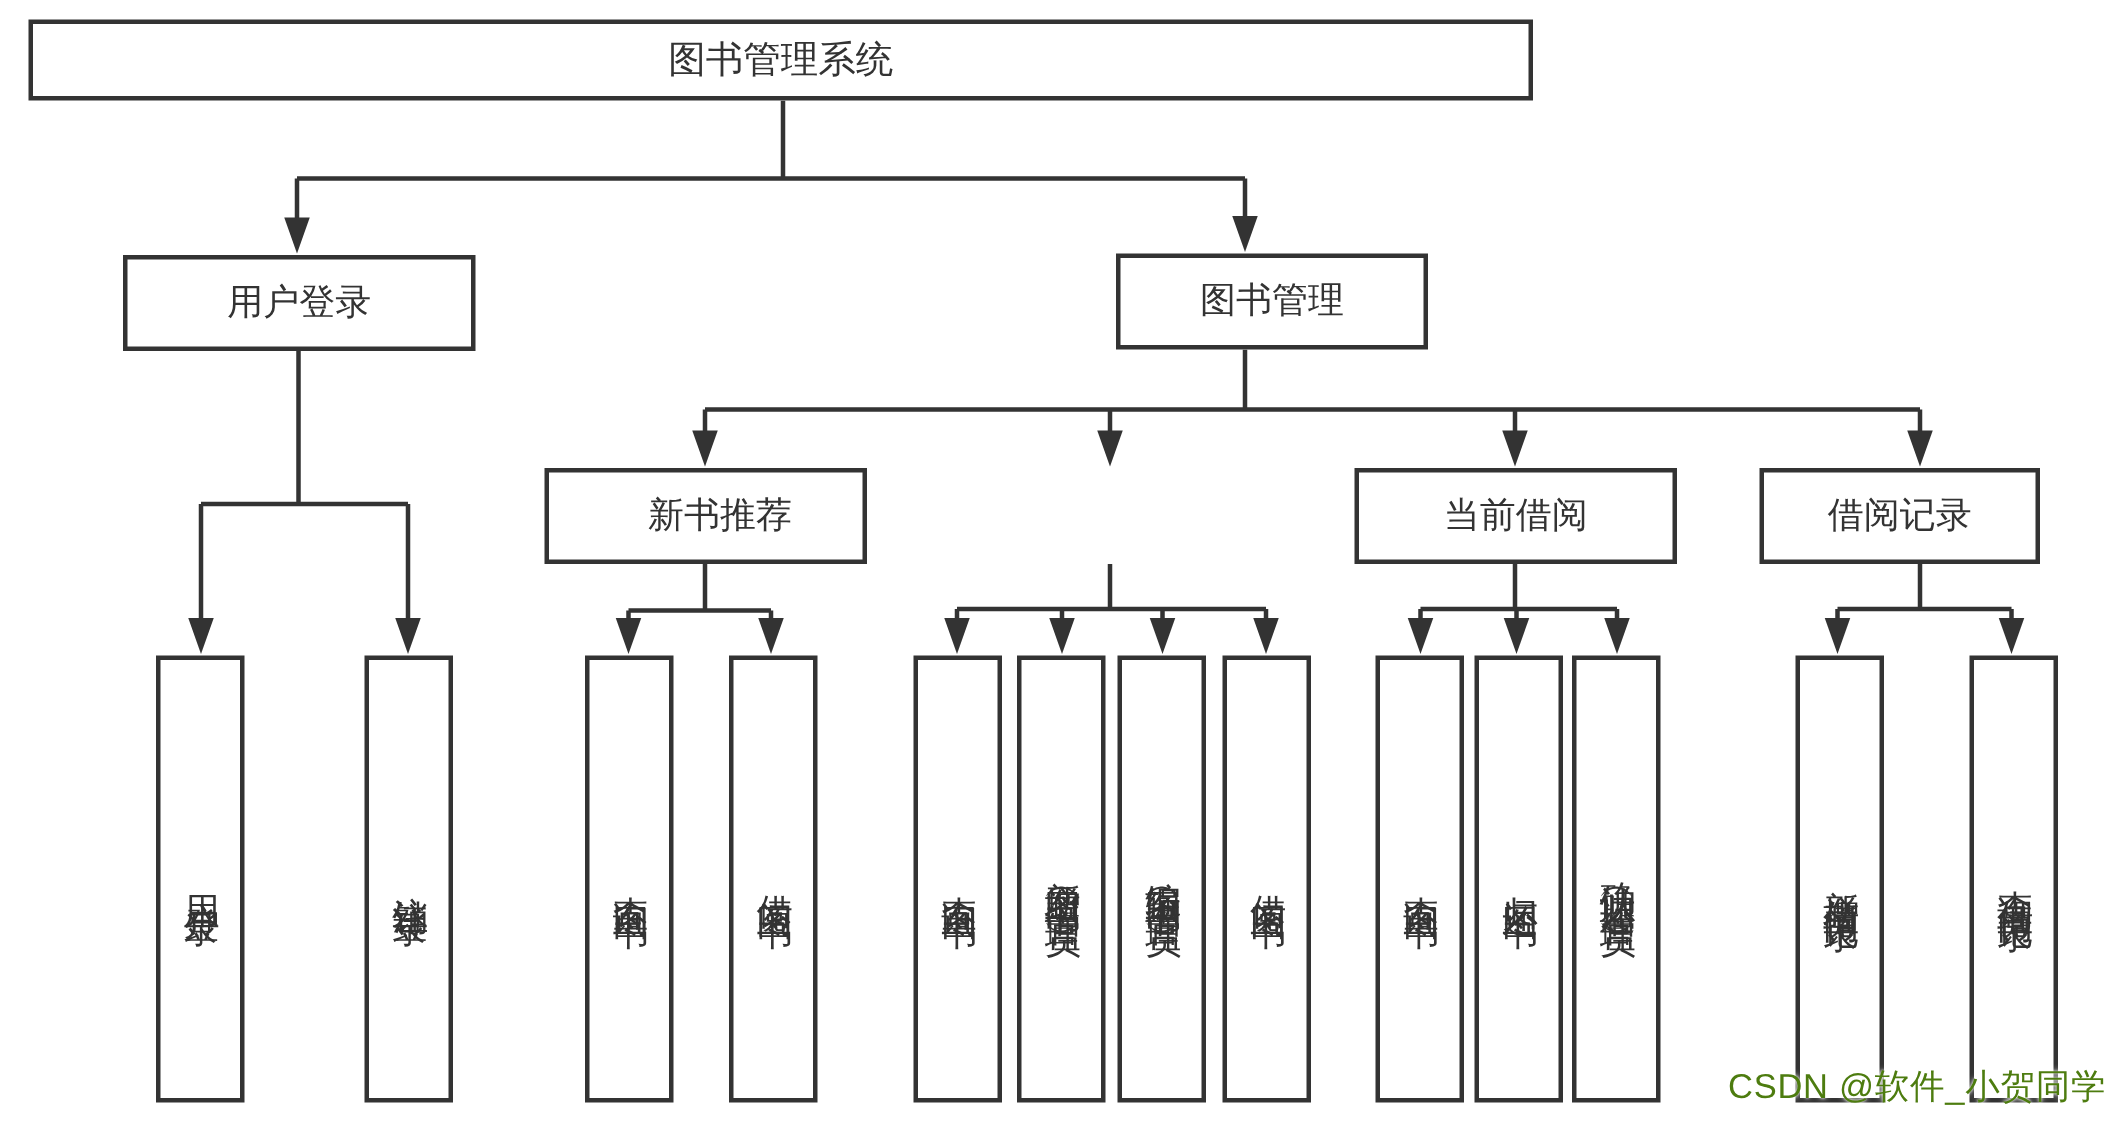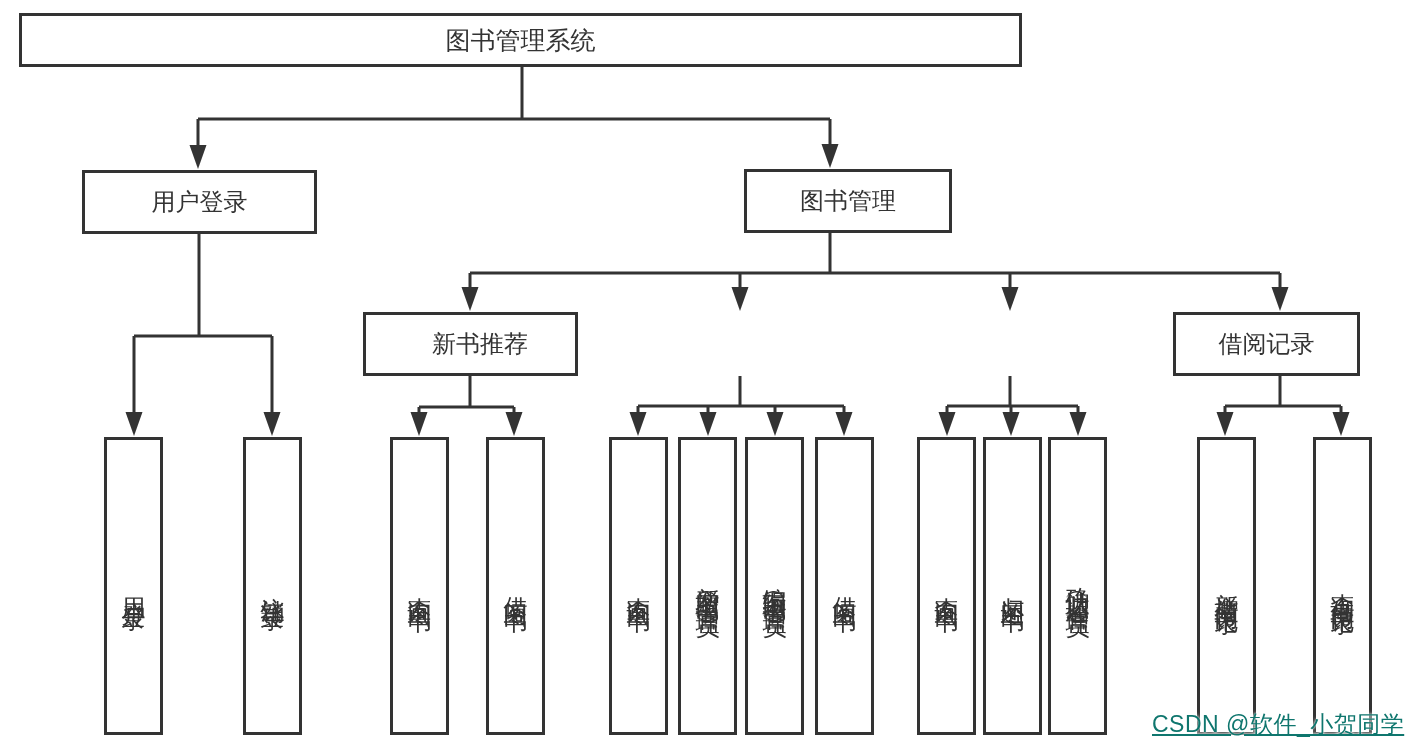--- a/index.html
+++ b/index.html
@@ -43,26 +43,25 @@
     font-size: 24px;
     letter-spacing: 4px;
     line-height: 1;
     white-space: nowrap;
   }
   .watermark {
     position: absolute;
     left: 1152px;
     top: 709px;
     font-size: 23px;
-    color: #0f766e;
+    color: #4d7c0f;
     letter-spacing: 0.5px;
     white-space: nowrap;
     text-shadow: 0 0 2px #ffffff, 0 0 4px #ffffff;
     z-index: 5;
-    text-decoration: underline;
   }
 </style>
 </head>
 <body>
 
 <div class="canvas">
 
   <svg class="connectors" viewBox="0 0 1405 747" xmlns="http://www.w3.org/2000/svg">
 
     <path d="M522,67 V119 M198,119 H830 M198,119 V148 M830,119 V147" stroke="#333333" stroke-width="3" fill="none"></path>
@@ -103,20 +102,23 @@
   <div class="node hnode" style="left:82px; top:170px; width:235px;">
     <span>用户登录</span>
   </div>
   <div class="node hnode" style="left:712px; top:169px; width:208px;margin-left:32px;">
     <span>图书管理</span>
   </div>
 
   <div class="node hnode" style="left:363px; top:312px; width:215px;padding-left:19px;">
     <span>新书推荐</span>
   </div>
+  <div class="node hnode" style="left:903px; top:312px; width:215px;">
+    <span>当前借阅</span>
+  </div>
   <div class="node hnode" style="left:1173px; top:312px; width:187px;">
     <span>借阅记录</span>
   </div>
 
   <div class="node leaf" style="left:104px;">
     <span>用户登录</span>
   </div>
   <div class="node leaf" style="left:243px;">
     <span>注销登录</span>
   </div>

